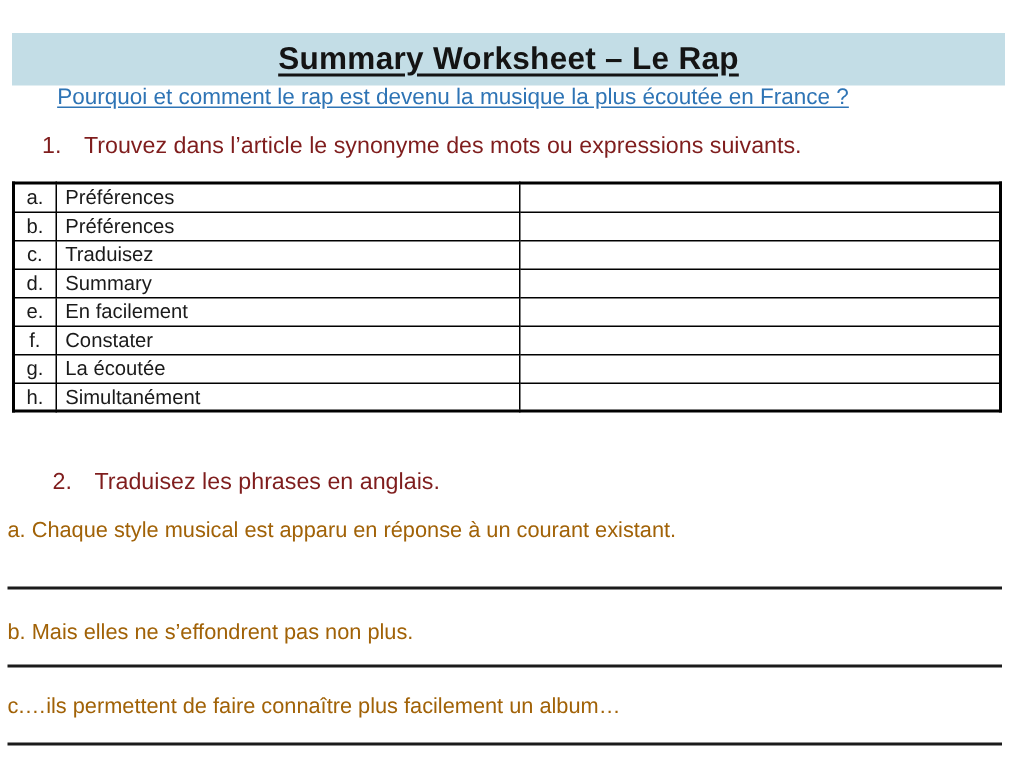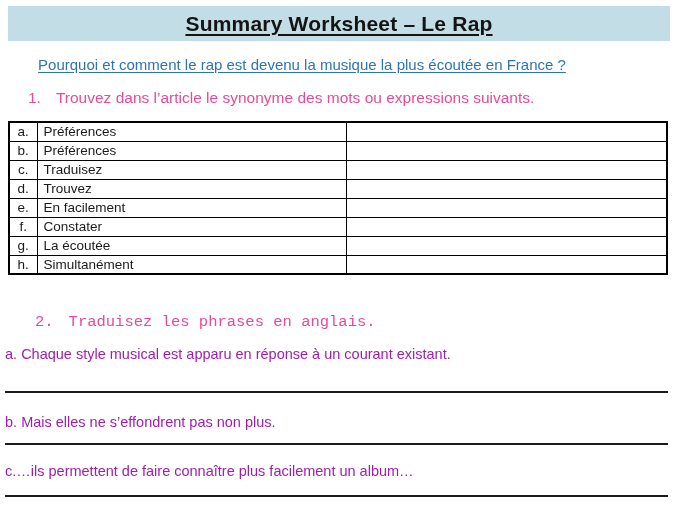--- a/index.html
+++ b/index.html
@@ -12,21 +12,21 @@
     position: relative;
     width: 678px;
     height: 509px;
     background: #ffffff;
     overflow: hidden;
   }
 
   
   .banner {
     position: absolute;
-    left: 8px; top: 6px;
+    left: 8px; top: 22px;
     width: 662px; height: 35px;
     background: #c3dde6;
     text-align: center;
   }
   .banner .title {
     display: inline-block;
     font-size: 21px;
     font-weight: 700;
     letter-spacing: 0.2px;
     line-height: 35px;
@@ -46,25 +46,25 @@
     color: #2e74b5;
     text-decoration: underline;
     text-underline-offset: 2px;
     cursor: pointer;
   }
 
   
   .ex-header {
     position: absolute;
     font-size: 15.5px;
-    color: #ec4899;
+    color: #7f1d1d;
     white-space: nowrap;
   }
   .ex1-header { left: 28px; top: 89px; }
-  .ex2-header { left: 35px; top: 313px; font-family: Liberation Mono, monospace; }
+  .ex2-header { left: 35px; top: 313px; }
   .ex-header .num { display: inline-block; margin-right: 15px; }
 
   
   table.syn {
     position: absolute;
     left: 8px; top: 121px;
     width: 660px;
     border-collapse: collapse;
     table-layout: fixed;
   }
@@ -80,21 +80,21 @@
   table.syn { border: 2px solid #000000; }
   td.letter { text-align: center; padding: 0 2px; }
   td.word   { padding-left: 8px; margin-left: 32px; }
   td.answer { background: #ffffff; }
 
   
   .sentence {
     position: absolute;
     left: 5px;
     font-size: 14.5px;
-    color: #a21caf;
+    color: #a16207;
     white-space: nowrap;
   }
   .s-a { top: 346px; }
   .s-b { top: 414px; }
   .s-c { top: 463px; }
 
   .answer-line {
     position: absolute;
     left: 5px;
     width: 663px;
@@ -137,21 +137,21 @@
         <td class="word">Préférences</td>
         <td class="answer"></td>
       </tr>
       <tr>
         <td class="letter">c.</td>
         <td class="word">Traduisez</td>
         <td class="answer"></td>
       </tr>
       <tr>
         <td class="letter">d.</td>
-        <td class="word">Trouvez</td>
+        <td class="word">Summary</td>
         <td class="answer"></td>
       </tr>
       <tr>
         <td class="letter">e.</td>
         <td class="word">En facilement</td>
         <td class="answer"></td>
       </tr>
       <tr>
         <td class="letter">f.</td>
         <td class="word">Constater</td>

